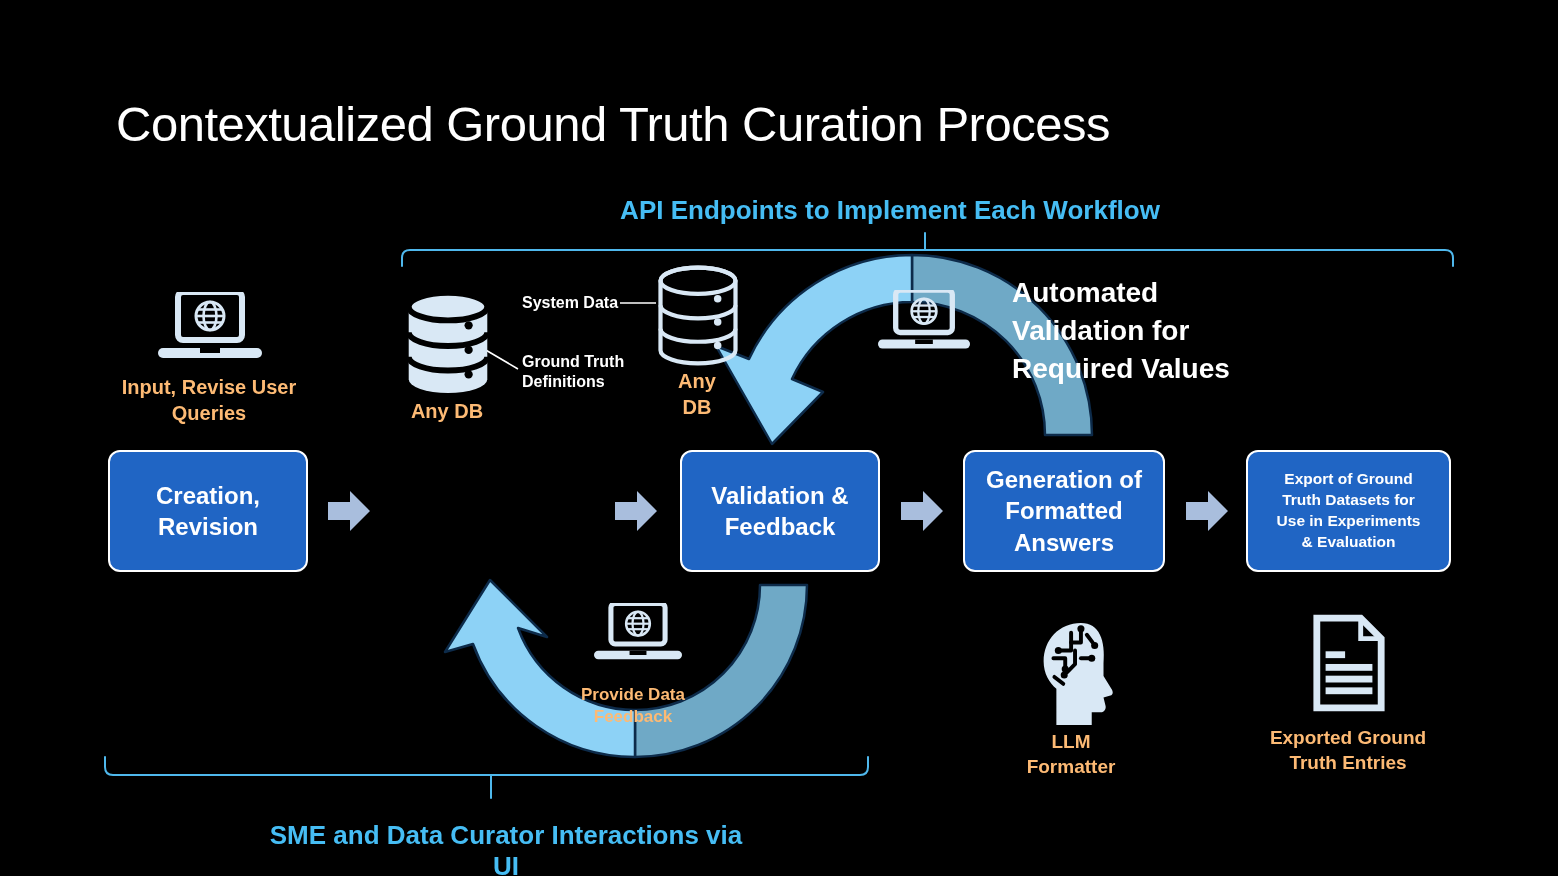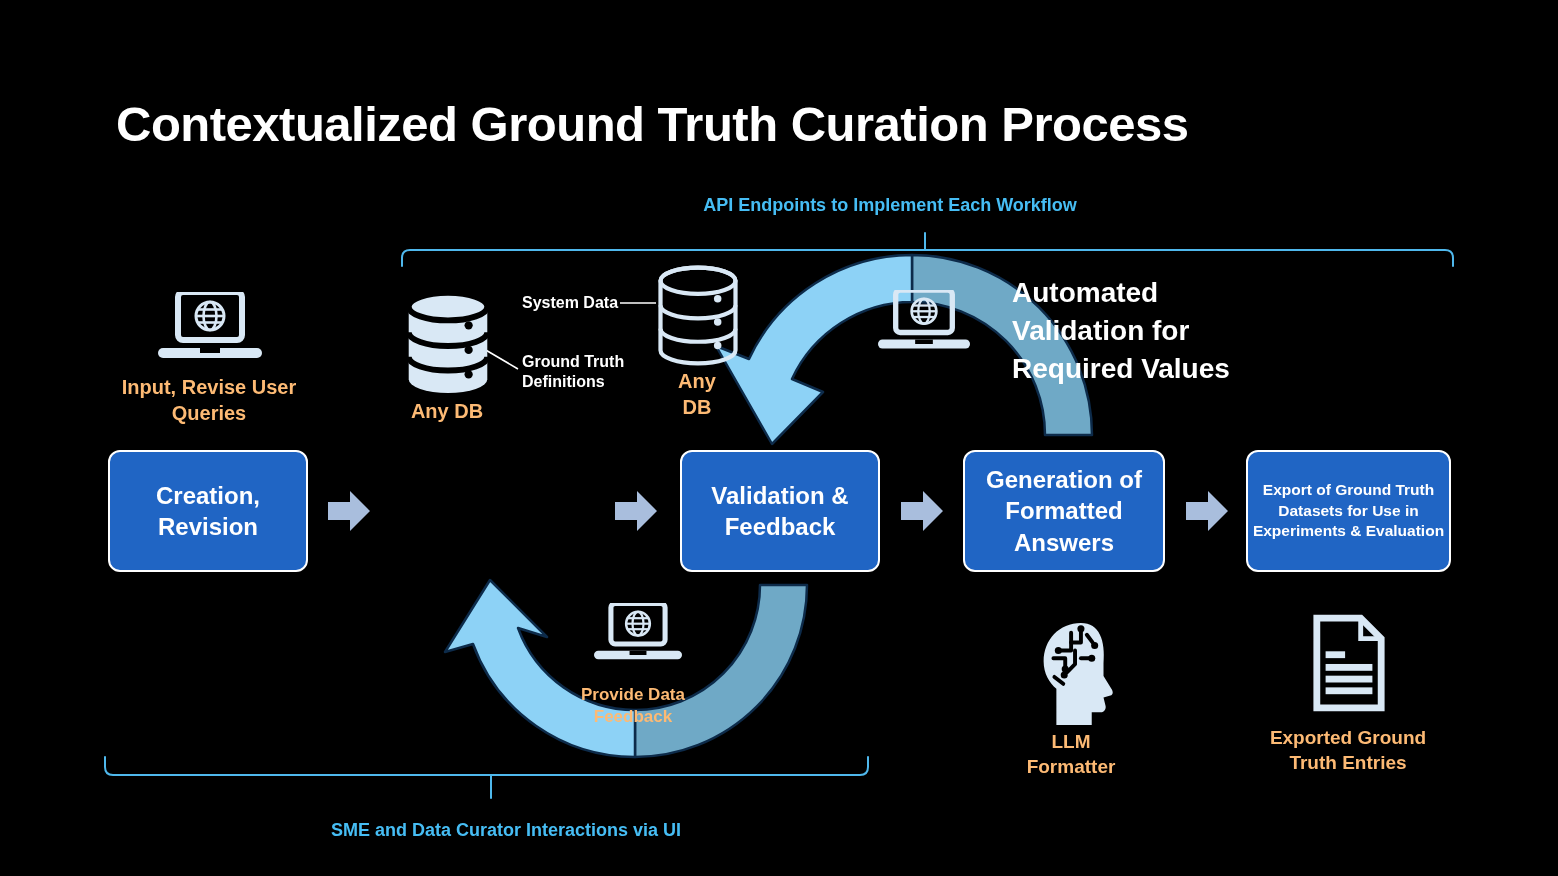--- a/index.html
+++ b/index.html
@@ -15,38 +15,38 @@
     --icon_light:#d9e8f5;
   }
   html,body{margin:0;padding:0;background:#000;}
   .canvas{
     position:relative;width:1558px;height:876px;background:var(--background,#000);
     font-family:"Liberation Sans", sans-serif;overflow:hidden;
   }
   .abs{position:absolute;}
   .title{
     left:116px;top:96px;width:1340px;
-    color:#fff;font-size:49px;font-weight:700;letter-spacing:-0.5px;
+    color:#fff;font-size:49px;font-weight:400;letter-spacing:-0.5px;
   }
   .blue-caption{
-    color:var(--caption_blue,#46bdf4);font-weight:600;font-size:18px;text-align:center;
+    color:var(--caption_blue,#46bdf4);font-weight:600;font-size:26px;text-align:center;
   }
   .api-caption{left:360px;top:195px;width:1060px;}
   .sme-caption{left:256px;top:804px;width:500px;margin-top:16px;}
   .wcap{color:#fdba74;font-weight:700;text-align:center;line-height:1.3;}
   .lcap{color:#fff;font-weight:700;text-align:left;line-height:1.25;}
   .overlay-svg{left:0;top:0;}
   .flow-box{
     top:450px;height:122px;background:var(--box_fill,#2065c4);
     border:2px solid #fff;border-radius:12px;
     display:flex;align-items:center;justify-content:center;text-align:center;
     color:var(--box_text,#fff);font-size:24px;font-weight:600;line-height:1.3;
     box-sizing:border-box;padding:4px 10px;
   }
-  .flow-box.small{font-size:15.5px;line-height:1.35;padding:4px 3px;}
+  .flow-box.small{font-size:15.5px;line-height:1.35;padding:4px 24px;}
   .flow-arrow{top:491px;width:42px;height:40px;}
   .flow-arrow polygon{fill:var(--flow_arrow,#a9bedd);}
   .arc-steel{fill:var(--arc_steel,#6fa9c6);stroke:var(--arc_outline,#0d2b4a);stroke-width:2.5;stroke-linejoin:round;}
   .arc-light{fill:var(--arc_light,#8dd2f6);stroke:var(--arc_outline,#0d2b4a);stroke-width:2.5;stroke-linejoin:round;}
   .bracket{fill:none;stroke:var(--bracket,#4fb8ec);stroke-width:2;stroke-linecap:round;}
   .connector{stroke:#fff;stroke-width:1.6;}
   .icon-light{fill:var(--icon_light,#d9e8f5);}
   .icon-stroke{stroke:var(--icon_light,#d9e8f5);fill:none;}
 </style>
 </head>

